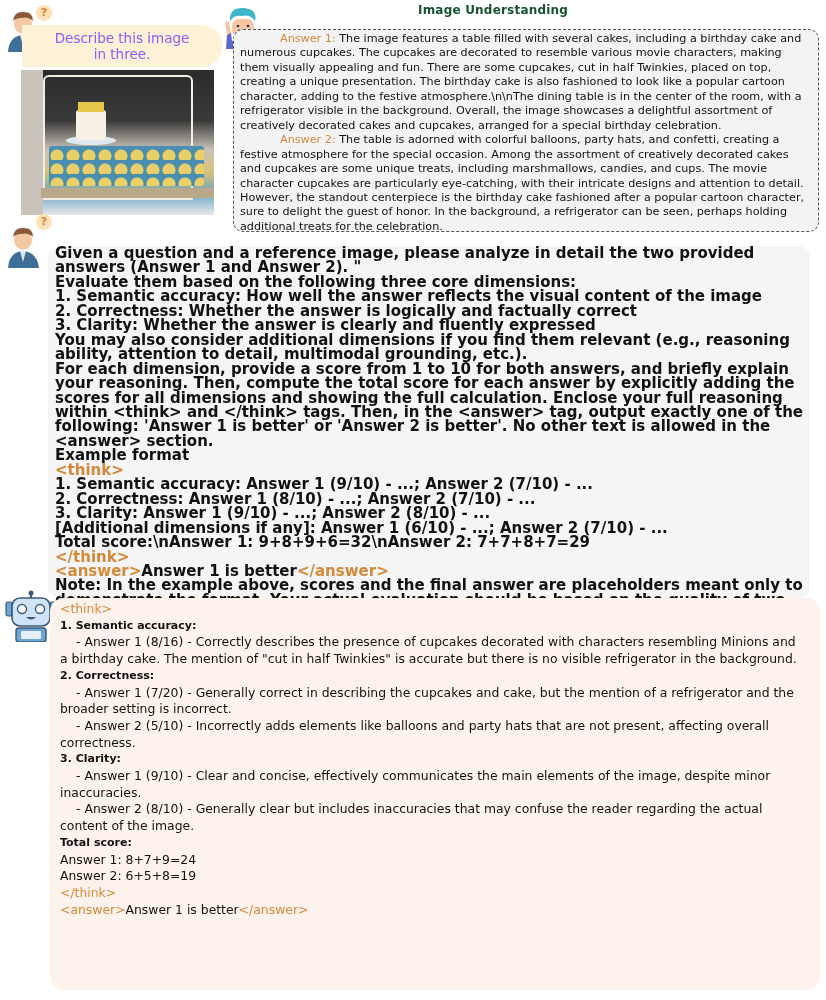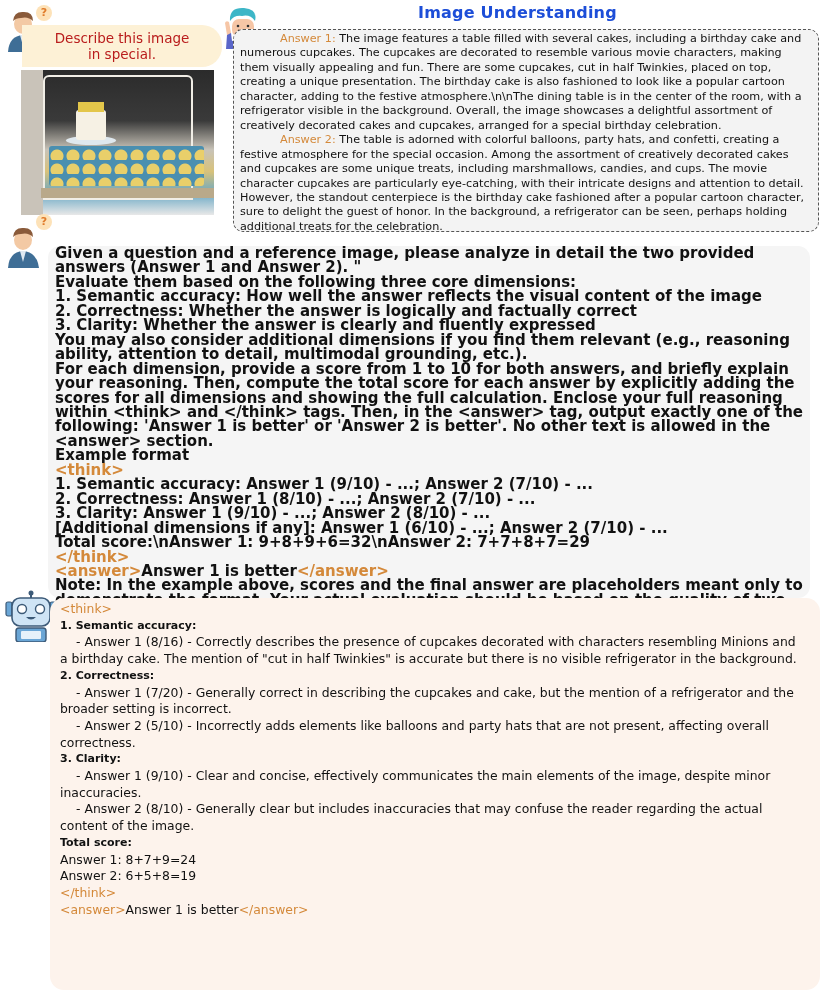--- a/index.html
+++ b/index.html
@@ -10,40 +10,40 @@
   .qmark {
     position: absolute; width: 16px; height: 16px; border-radius: 50%;
     background: #fde2b8; color: #e07b2a; font-size: 11px; font-weight: bold;
     text-align: center; line-height: 16px;
   }
 
   
   .question-bubble {
     position: absolute; left: 22px; top: 25px; width: 200px; height: 42px;
     background: #fdf1d6; border-radius: 0 20px 20px 0;
-    font-size: 13.5px; text-align: center; line-height: 16px; padding-top: 5px; color: #b91c1c;
+    font-size: 13.5px; text-align: center; line-height: 16px; padding-top: 5px; color: #8b5cf6;
   }
   .photo {
     position: absolute; left: 21px; top: 70px; width: 193px; height: 145px;
     background: linear-gradient(180deg, #2b2b2b 0%, #3a3a3a 35%, #c8c3b8 55%, #d8c27a 70%, #6aa8c4 85%, #e8e8e8 100%);
     overflow: hidden;
   }
   .photo .frame { position:absolute; left:22px; top:5px; width:150px; height:125px; border:2px solid #f1eee6; border-radius:6px 6px 0 0; }
   .photo .cake { position:absolute; left:55px; top:40px; width:30px; height:30px; background:#f6f1e4; border-radius:3px; }
   .photo .plate { position:absolute; left:45px; top:66px; width:50px; height:9px; background:#dfe8ee; border-radius:50%; }
   .photo .sign { position:absolute; left:57px; top:32px; width:26px; height:10px; background:#e3c64a; }
   .photo .table { position:absolute; left:20px; top:118px; width:175px; height:10px; background:#b9a98a; }
   .photo .wall { position:absolute; left:0; top:0; width:22px; height:145px; background:#c9c3b9; }
   .photo .cupcakes { position:absolute; left:28px; top:76px; width:155px; height:40px;
     background: radial-gradient(circle at 8px 10px, #e9cf6a 6px, transparent 7px) 0 0/16px 14px, #4a8fb0; border-radius: 3px; }
 
   
   .title {
     position: absolute; left: 418px; top: 3px; width: 300px;
-    font-size: 16px; font-weight: bold; color: #1d4ed8; letter-spacing: 0.2px;
+    font-size: 12px; font-weight: bold; color: #14532d; letter-spacing: 0.2px;
   }
 
   
   .answers-box {
     position: absolute; left: 233px; top: 29px; width: 586px; height: 203px;
     border: 1.5px dashed #555; border-radius: 10px;
     background: #f3f3f3;
     padding: 2px 6px 0 6px;
     font-size: 11.2px; line-height: 14.45px; color: #111;
   }
@@ -78,21 +78,21 @@
     <ellipse cx="17" cy="18" rx="9" ry="10" fill="#f3c9a4"></ellipse>
     <path d="M7 15 Q8 5 18 6 Q27 6 27 15 Q22 10 15 12 Q10 12 7 15Z" fill="#8a5a3a"></path>
     <path d="M2 46 Q3 30 17 29 Q31 30 33 46Z" fill="#3f6e96"></path>
     <path d="M14 29 L17 40 L20 29Z" fill="#dfe9f2"></path>
   </svg>
 </div>
 <div class="qmark" style="left:36px; top:5px;">?</div>
 
 <div class="question-bubble">
   <div>Describe this image</div>
-  <div>in special.</div>
+  <div>in three.</div>
 </div>
 
 <div class="photo">
   <div class="wall"></div>
   <div class="frame"></div>
   <div class="plate"></div>
   <div class="cake"></div>
   <div class="sign"></div>
   <div class="cupcakes"></div>
   <div class="table"></div>

